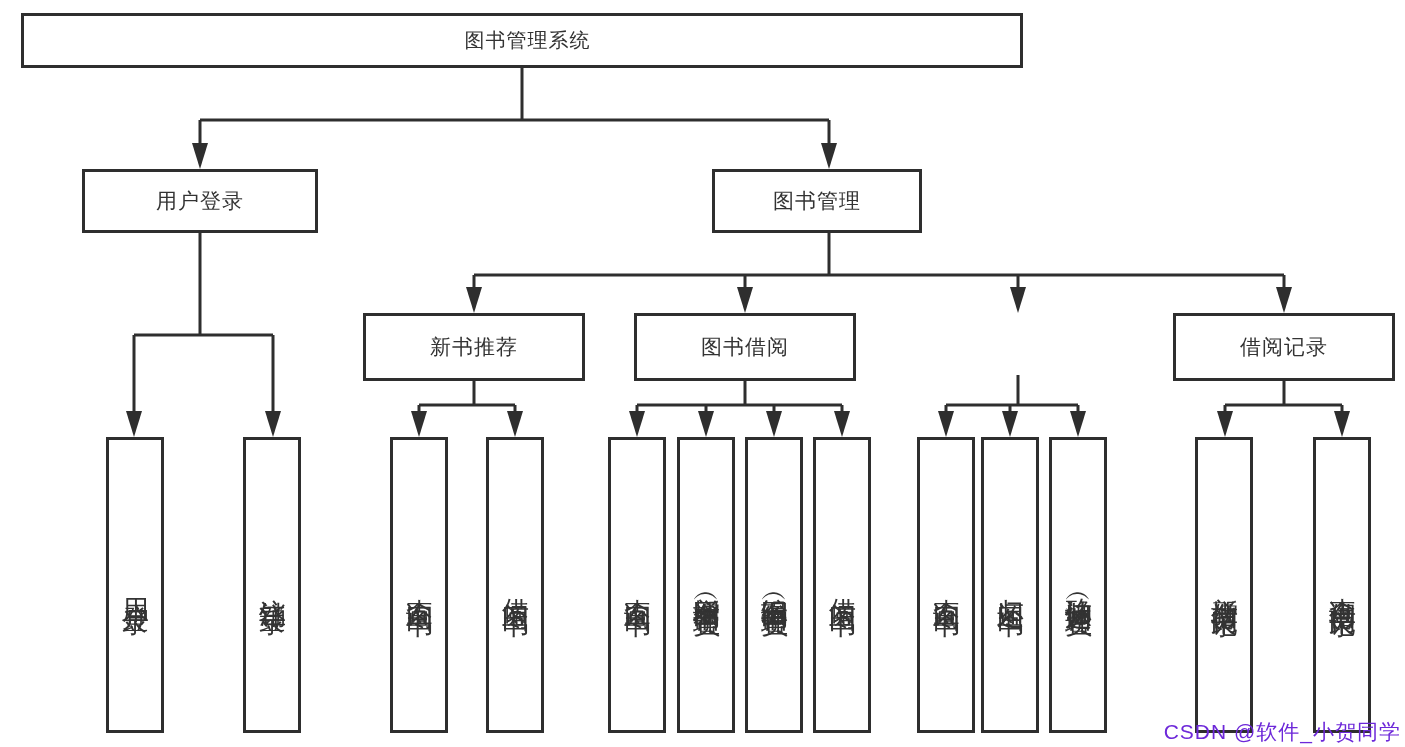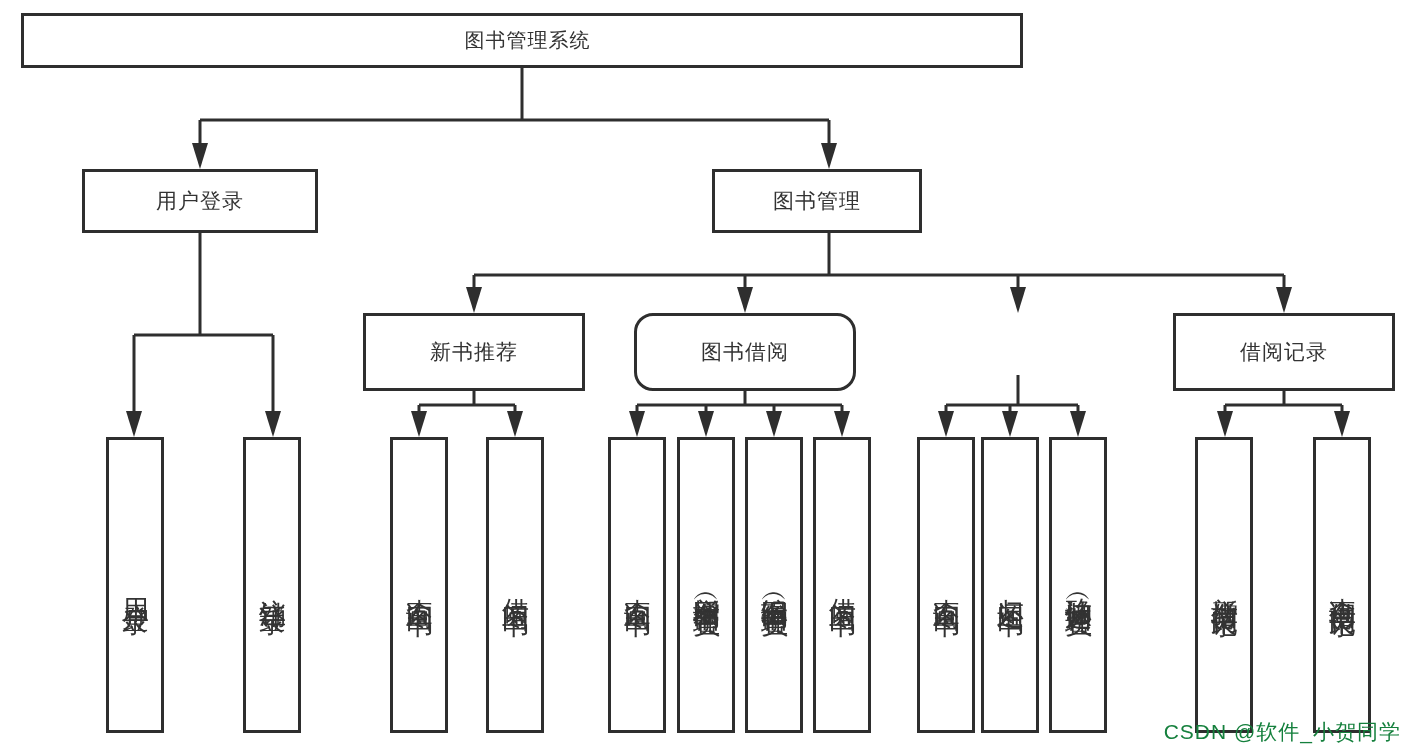--- a/index.html
+++ b/index.html
@@ -35,23 +35,23 @@
   .h-label {
     font-size: 21px;
     letter-spacing: 1px;
     white-space: nowrap;
   }
   .root-box   { left: 21px;  top: 13px;  width: 1002px; height: 55px; padding-left: 11px; }
   .root-box .h-label { font-size: 20px; }
   .lvl2-box   { top: 169px; height: 64px; }
   .box-user-login { left: 82px;  width: 236px; }
   .box-book-mgmt  { left: 712px; width: 210px; }
-  .lvl3-box   { top: 313px; height: 78px; width: 222px; }
+  .lvl3-box   { top: 313px; height: 68px; width: 222px; }
   .box-new-book-rec   { left: 363px; }
-  .box-book-borrow    { left: 634px; border-radius: 19px; }
+  .box-book-borrow    { left: 634px; }
   .box-current-borrow { left: 907px; }
   .box-borrow-record  { left: 1173px; }
   .leaf {
     top: 437px;
     height: 296px;
     width: 58px;
   }
   .v-label {
     writing-mode: vertical-lr;
     text-orientation: mixed;
@@ -73,21 +73,21 @@
   .leaf-d1 { left: 917px; }
   .leaf-d2 { left: 981px; }
   .leaf-d3 { left: 1049px; }
   .leaf-e1 { left: 1195px; }
   .leaf-e2 { left: 1313px; }
   .watermark {
     position: absolute;
     right: 4px;
     bottom: 1px;
     font-size: 21px;
-    color: #15803d;
+    color: #6d28d9;
     letter-spacing: 1px;
     white-space: nowrap;
     z-index: 5;
   }
 </style>
 </head>
 <body>
 
 <div class="canvas">
 

